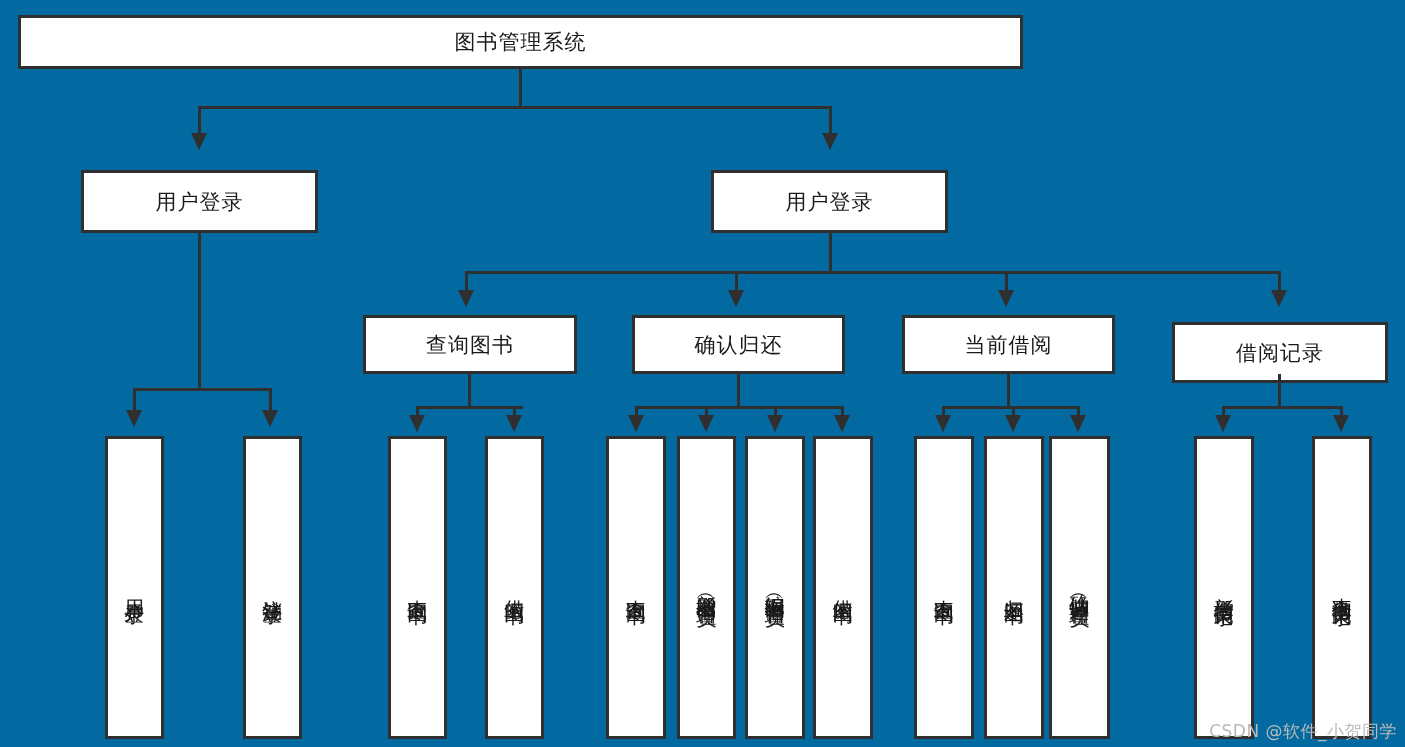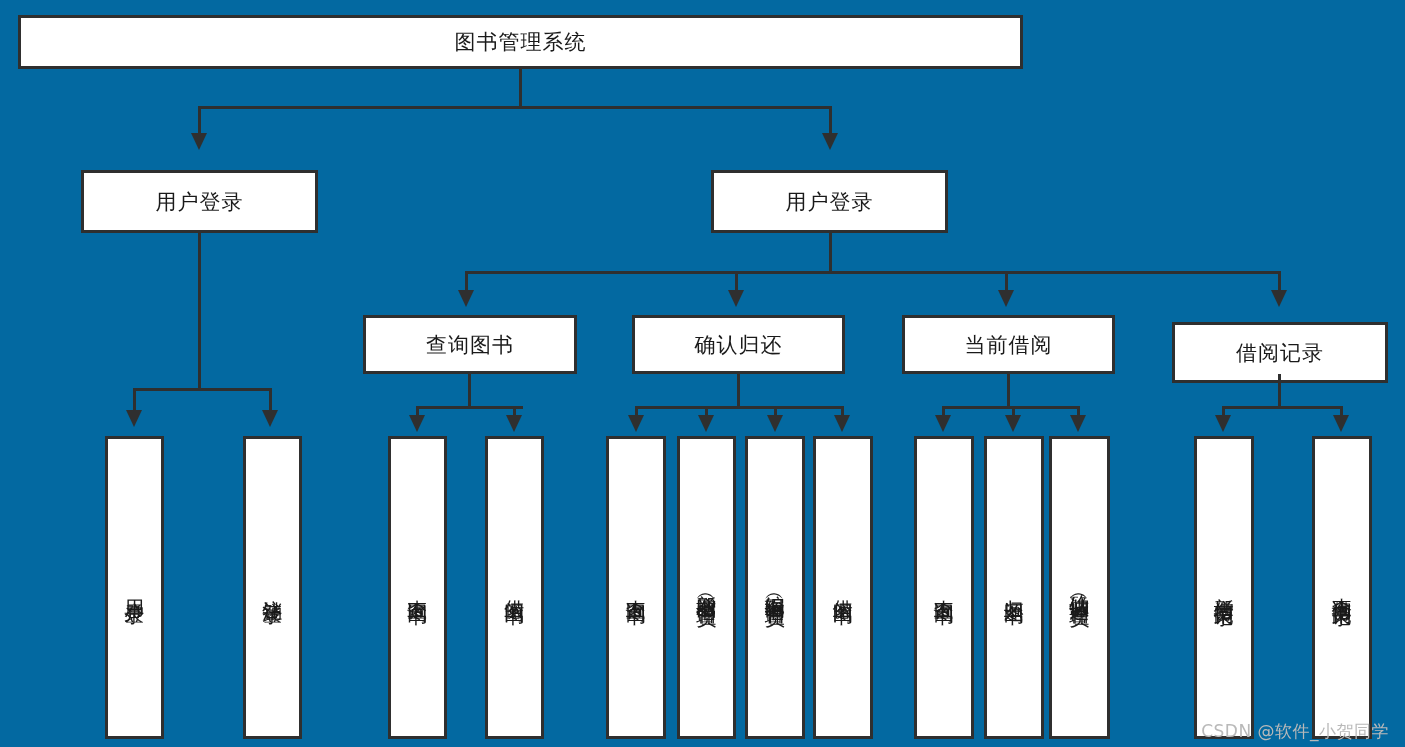--- a/index.html
+++ b/index.html
@@ -52,21 +52,21 @@
   .arrow {
     position: absolute;
     width: 0;
     height: 0;
     border-left: 8px solid transparent;
     border-right: 8px solid transparent;
     border-top: 17px solid #2f2f2f;
   }
   #watermark {
     position: absolute;
-    right: 16px;
+    right: 8px;
     bottom: 4px;
     font-size: 17px;
     color: #b9b9b9;
     letter-spacing: 0.5px;
     white-space: nowrap;
   }
 </style>
 </head>
 <body>
 

